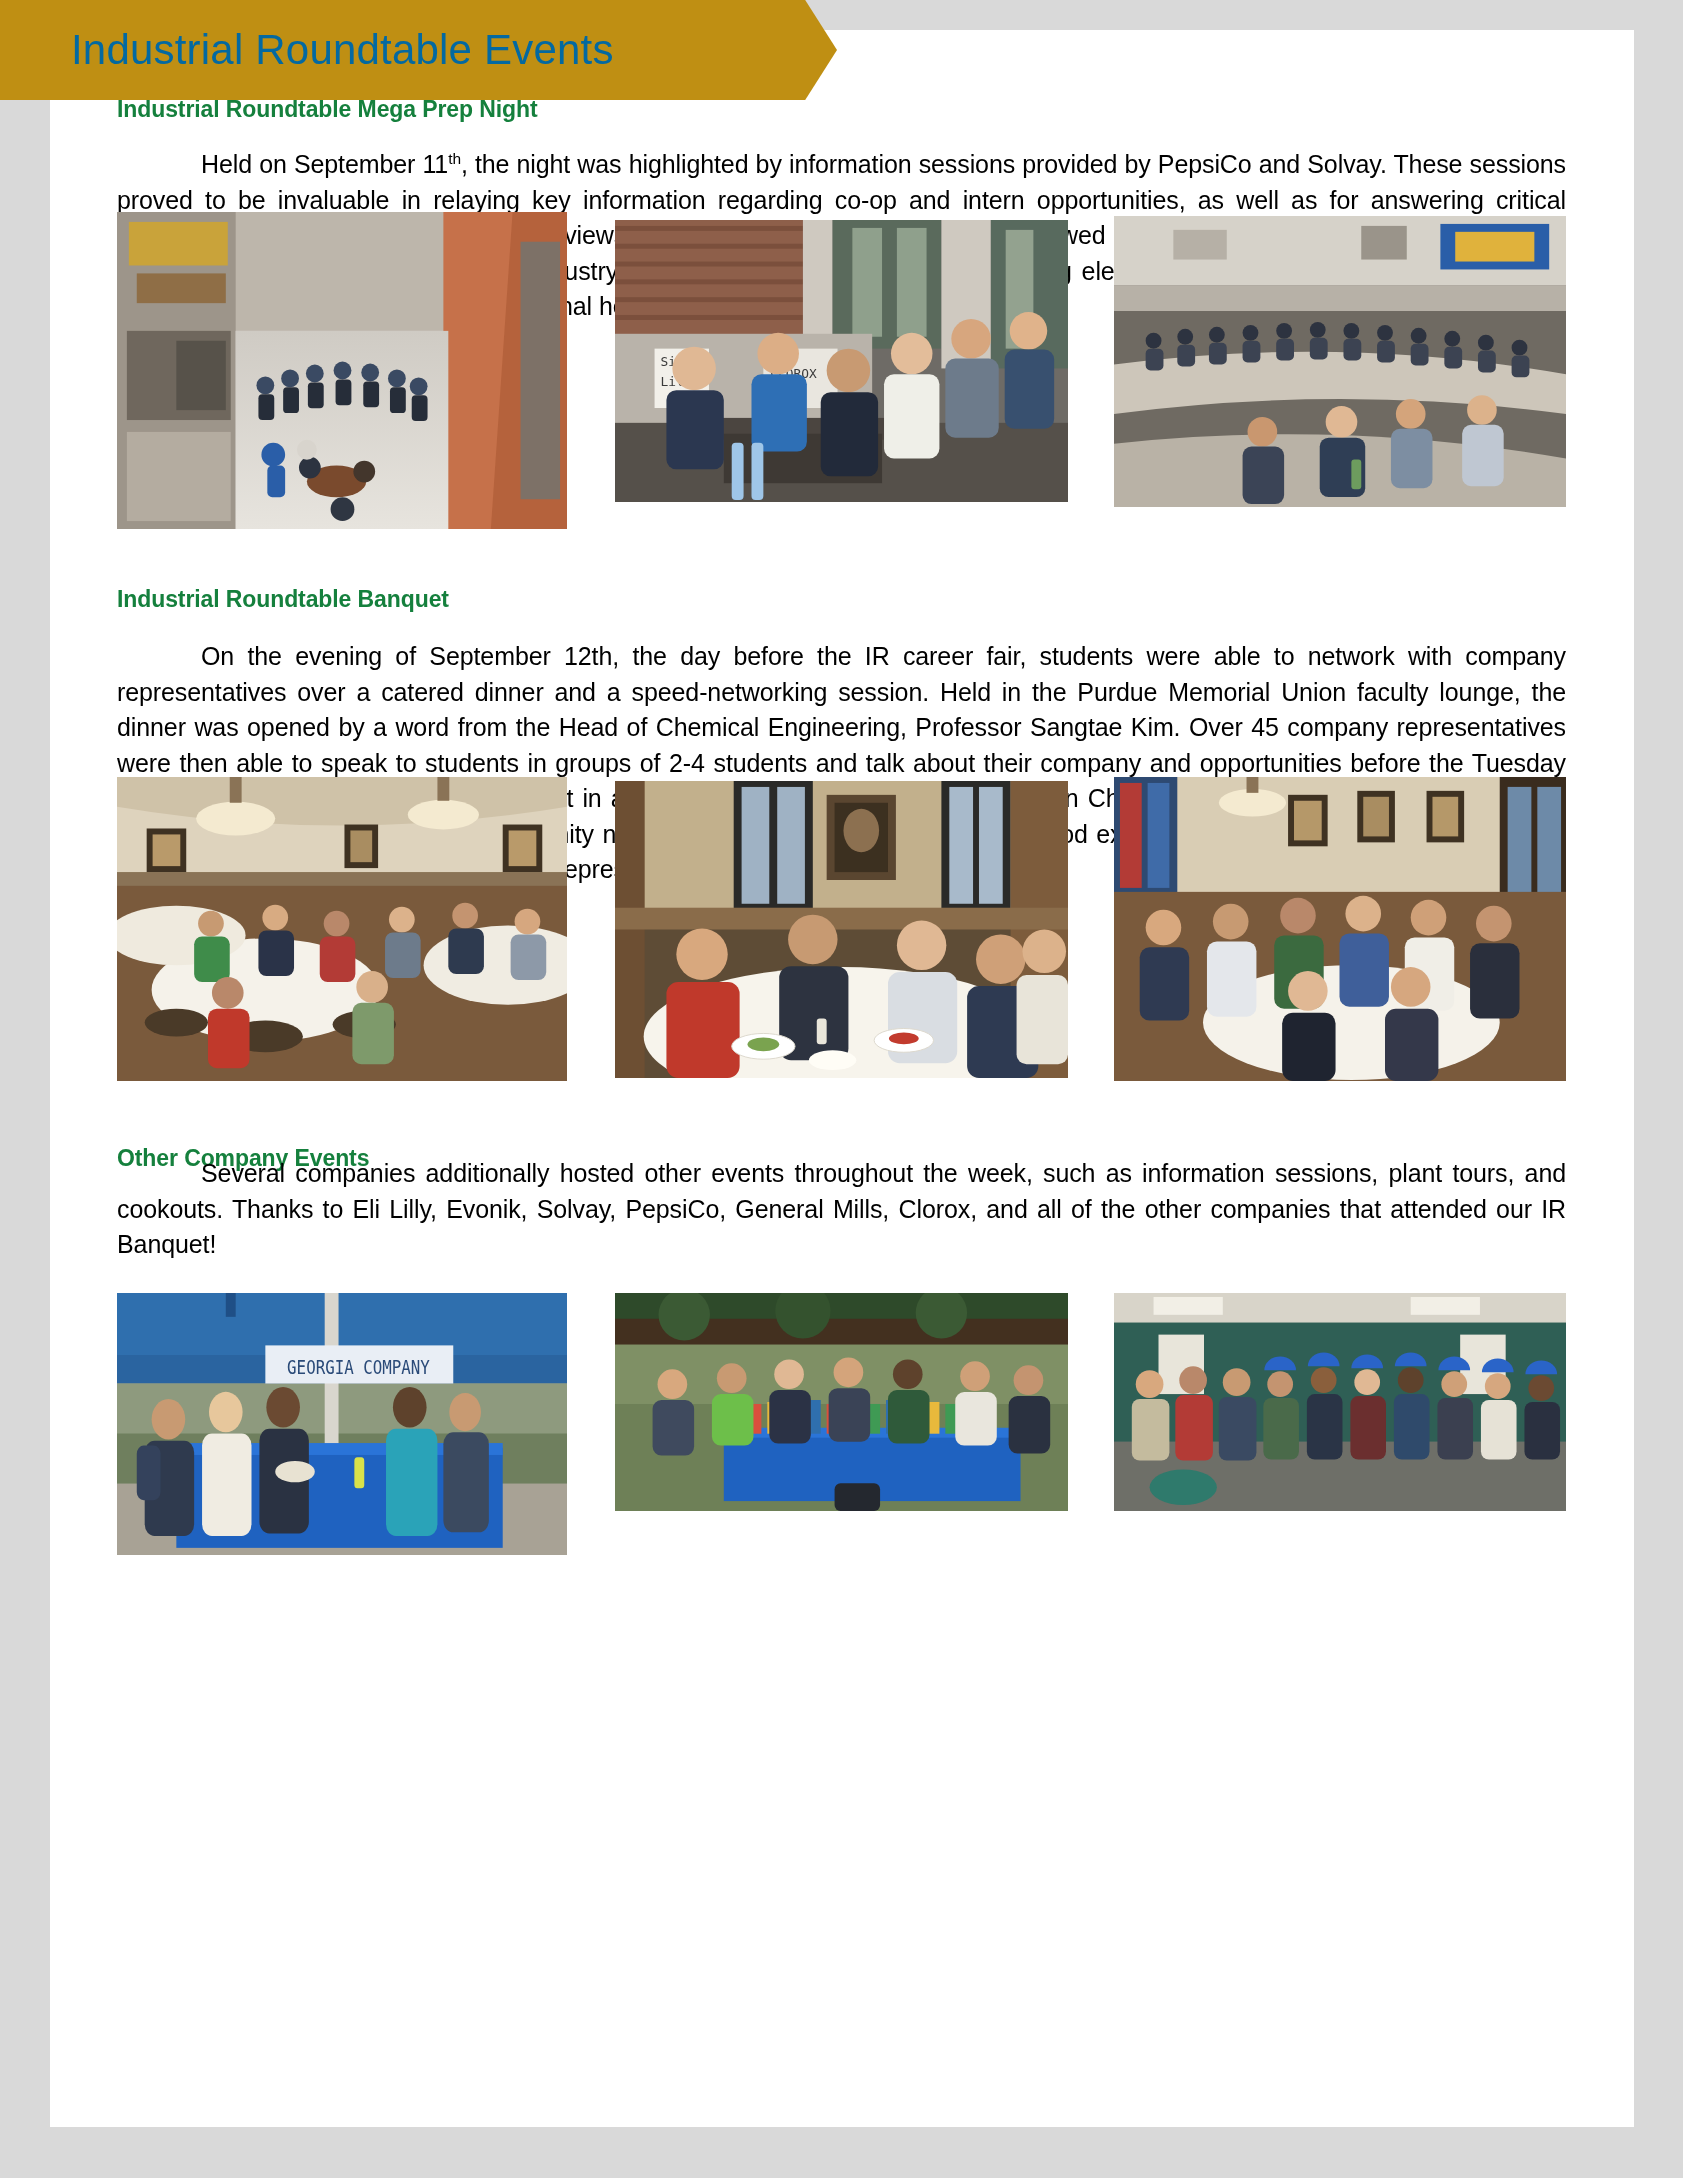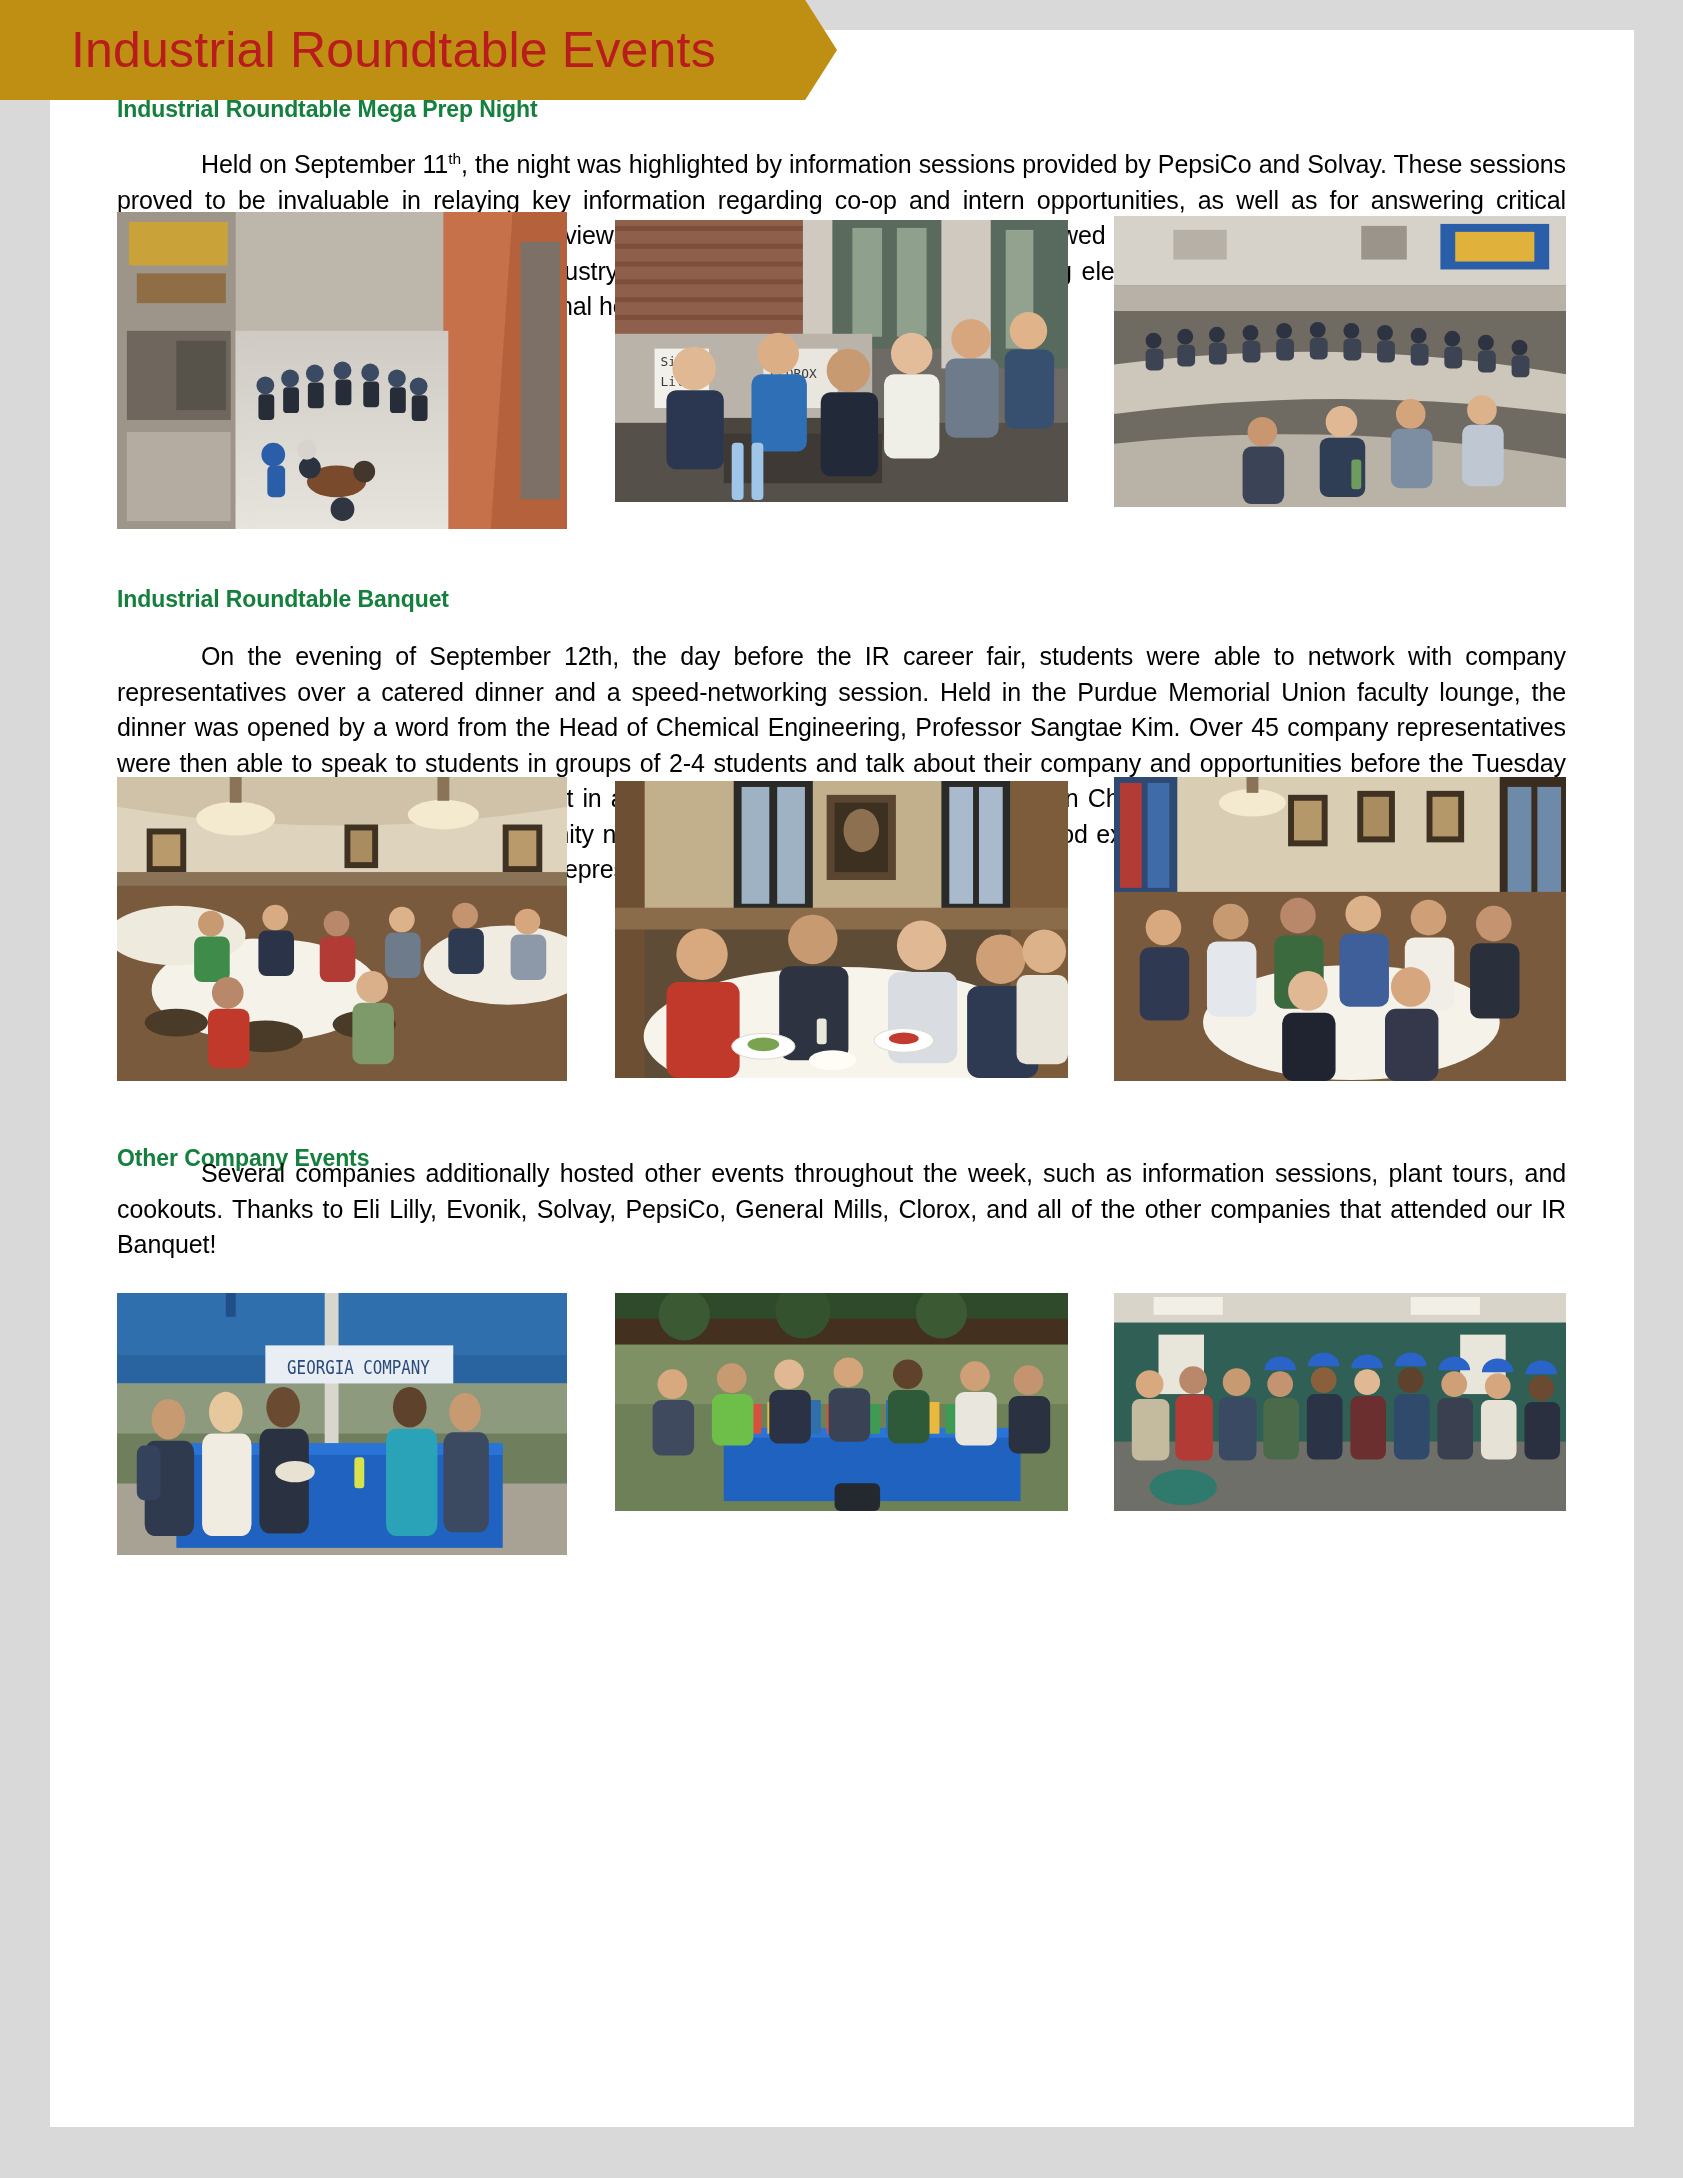--- a/index.html
+++ b/index.html
@@ -26,22 +26,22 @@
   .banner-shape{
     position:absolute;
     inset:0;
     background:#bf8f13;
     clip-path:polygon(0 0, 96.2% 0, 100% 50%, 96.2% 100%, 0 100%);
   }
   .banner-title{
     position:absolute;
     left:71px; top:50%;
     transform:translateY(-50%);
-    color:#b91c1c;
-    font-size:50px;
+    color:#0369a1;
+    font-size:42px;
     font-weight:400;
     letter-spacing:0.2px;
     white-space:nowrap;
     font-family:"Liberation Sans", sans-serif;
   }
   
   .content{
     position:absolute;
     left:117px; top:0;
     width:1449px;

